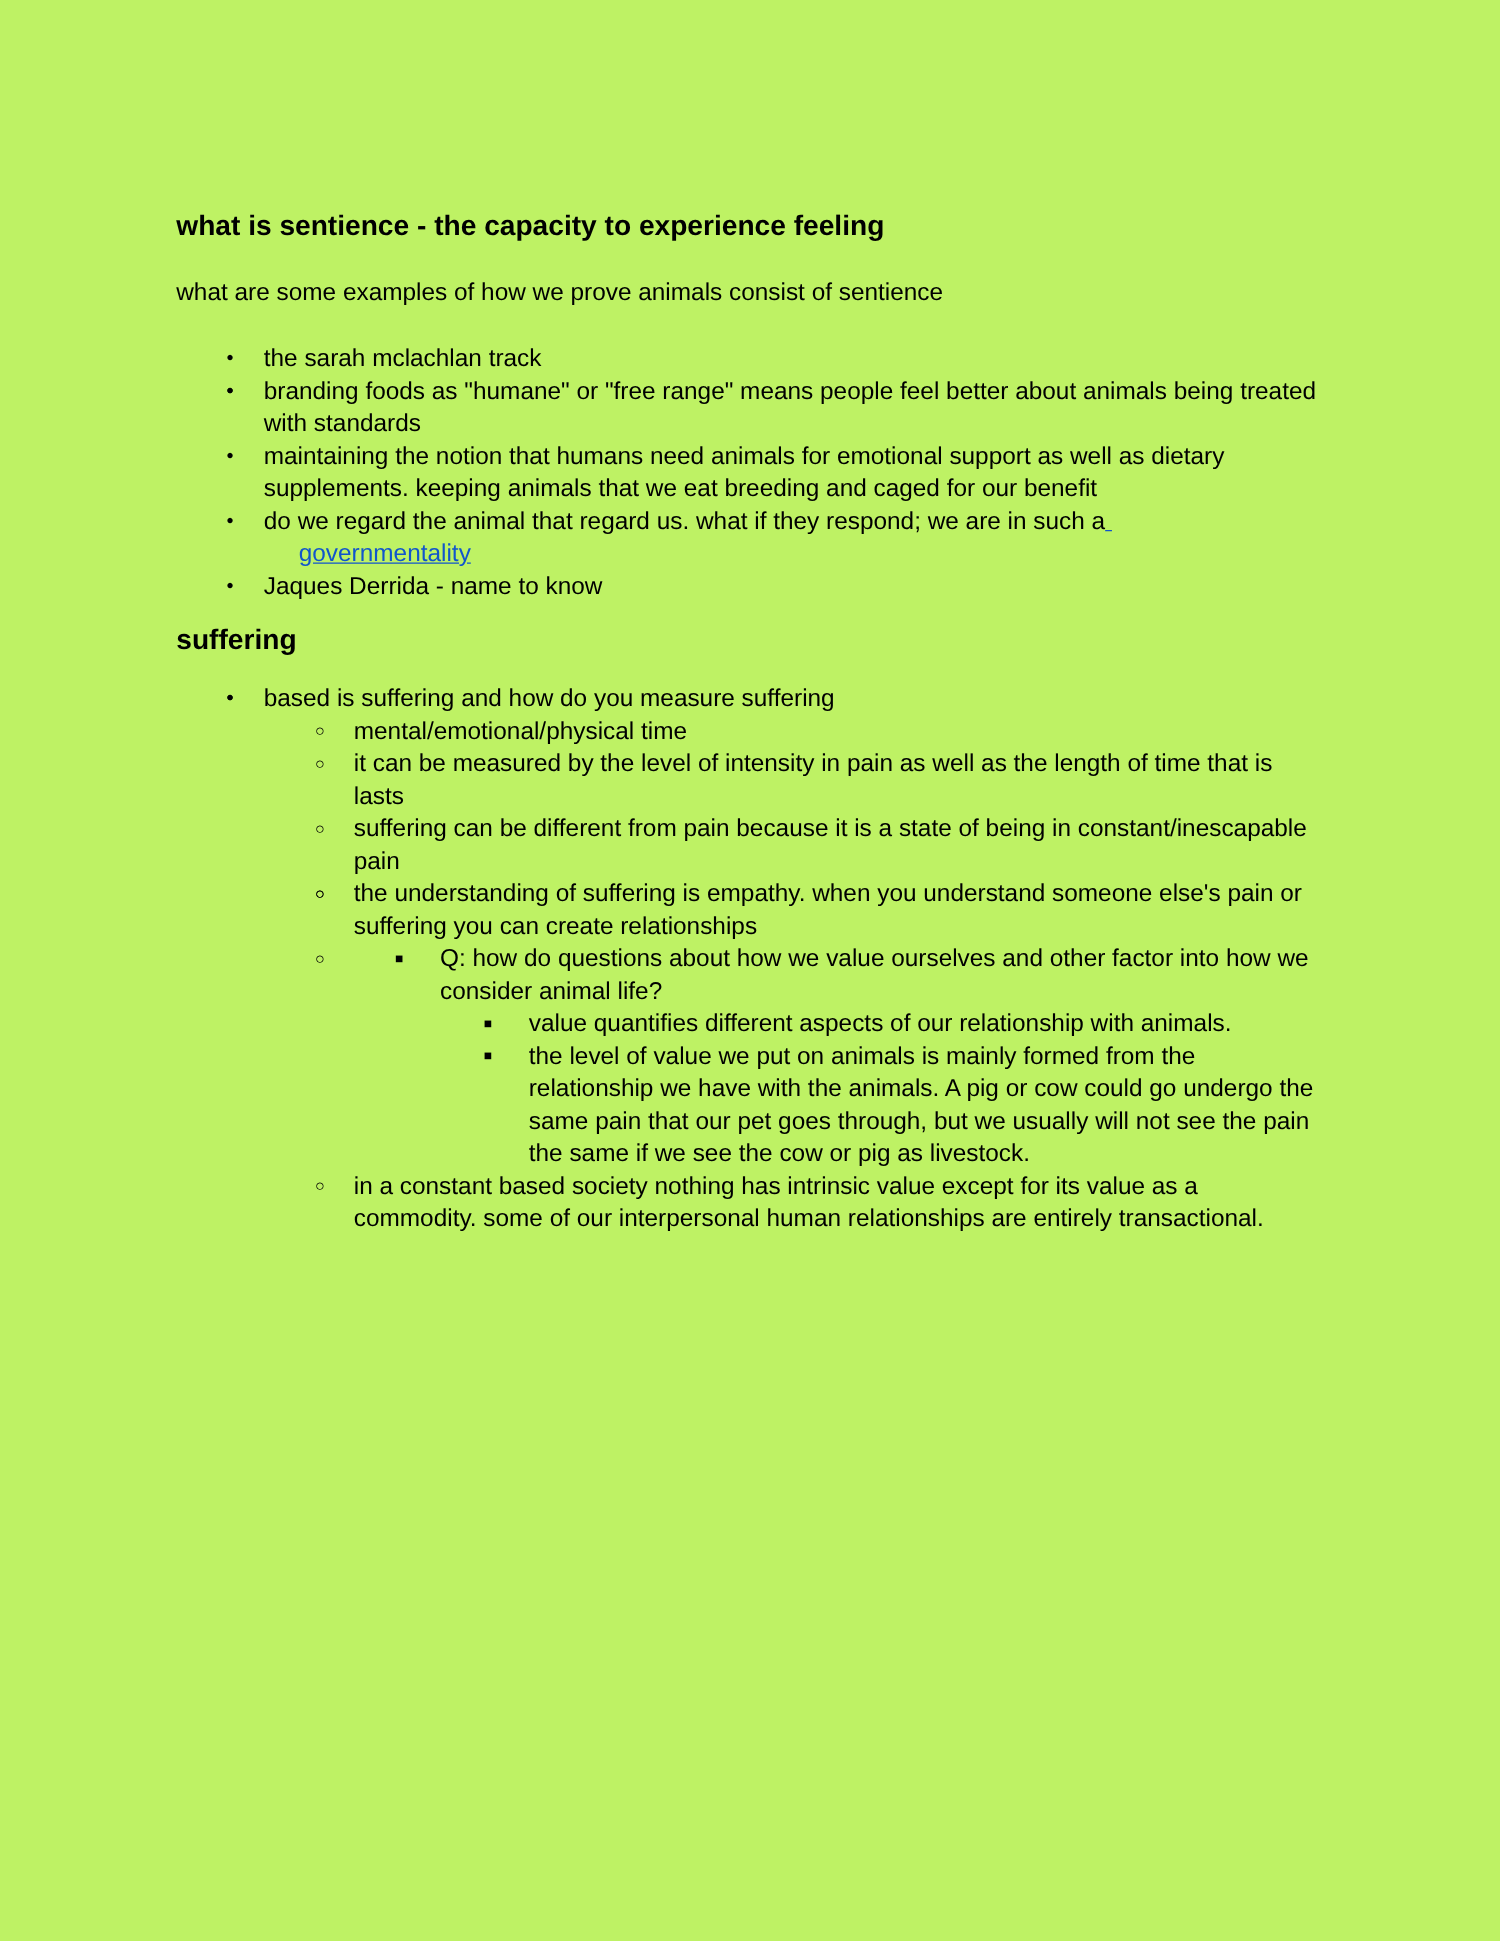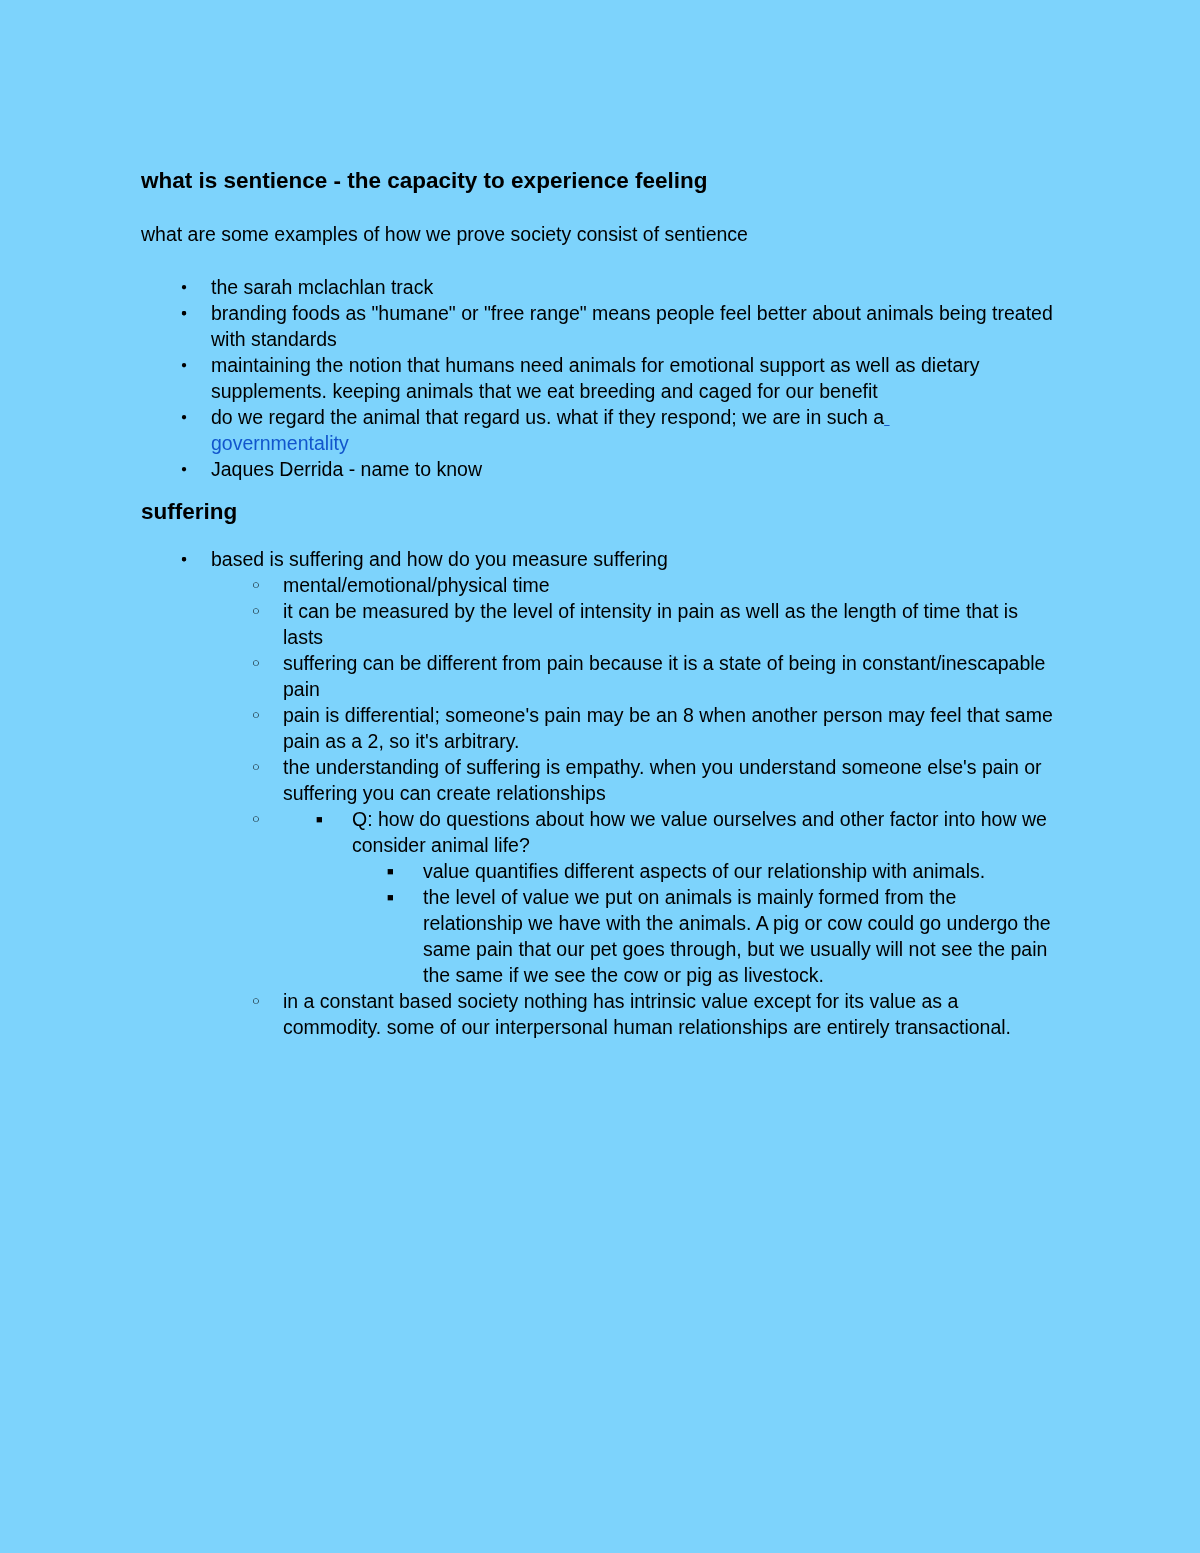--- a/index.html
+++ b/index.html
@@ -5,21 +5,21 @@
   html, body {
     margin: 0;
     padding: 0;
     background: #ffffff;
   }
   .page {
     position: relative;
     box-sizing: border-box;
     width: 1200px;
     height: 1553px;
-    background: #7dd3fc;
+    background: #bef264;
     padding: 167px 141px 60px 141px;
     overflow: hidden;
     font-family: "Liberation Sans", "DejaVu Sans", sans-serif;
     font-size: 19.5px;
     line-height: 26px;
     color: #000000;
   }
   h1.doc-h, h2.doc-h {
     font-size: 22.5px;
     line-height: 28px;
@@ -43,34 +43,36 @@
     position: absolute;
     top: 0;
     line-height: 26px;
     color: #000000;
   }
   .b1 { left: 40px;  font-size: 10px; }
   .b2 { left: 111px; font-size: 13px; }
   .b3 { left: 175px; font-size: 11px; }
   .b4 { left: 246px; font-size: 11px; }
   .doclink {
+    text-decoration: underline;
     cursor: pointer;
+    margin-left: 28px;
   }
   .linkspace {
     text-decoration: underline;
   }
 </style>
 </head>
 <body>
 
 <div class="page">
 
   <h1 class="doc-h">what is sentience - the capacity to experience feeling</h1>
 
-  <p class="intro">what are some examples of how we prove society consist of sentience</p>
+  <p class="intro">what are some examples of how we prove animals consist of sentience</p>
 
   <ul class="doclist">
     <li class="l1">
       <span class="b b1">●</span>
       <span>the sarah mclachlan track</span>
     </li>
     <li class="l1">
       <span class="b b1">●</span>
     </li>
     <li class="l1">
@@ -109,21 +111,20 @@
     <li class="l2">
       <span class="b b2">○</span>
       <span>it can be measured by the level of intensity in pain as well as the length of time that is lasts</span>
     </li>
     <li class="l2">
       <span class="b b2">○</span>
       <span>suffering can be different from pain because it is a state of being in constant/inescapable pain</span>
     </li>
     <li class="l2">
       <span class="b b2">○</span>
-      <span>pain is differential; someone's pain may be an 8 when another person may feel that same pain as a 2, so it's arbitrary.</span>
     </li>
     <li class="l2">
       <span class="b b2">○</span>
       <span>the understanding of suffering is empathy. when you understand someone else's pain or suffering you can create relationships</span>
     </li>
     <li class="l2">
       <span class="b b2">○</span>
     </li>
     <li class="l3">
       <span class="b b3">■</span>

